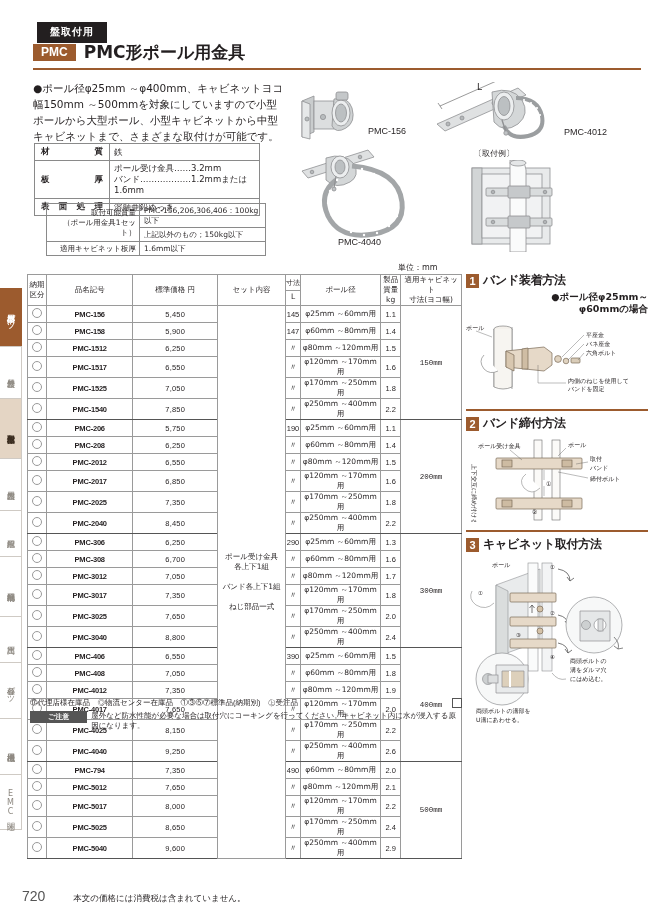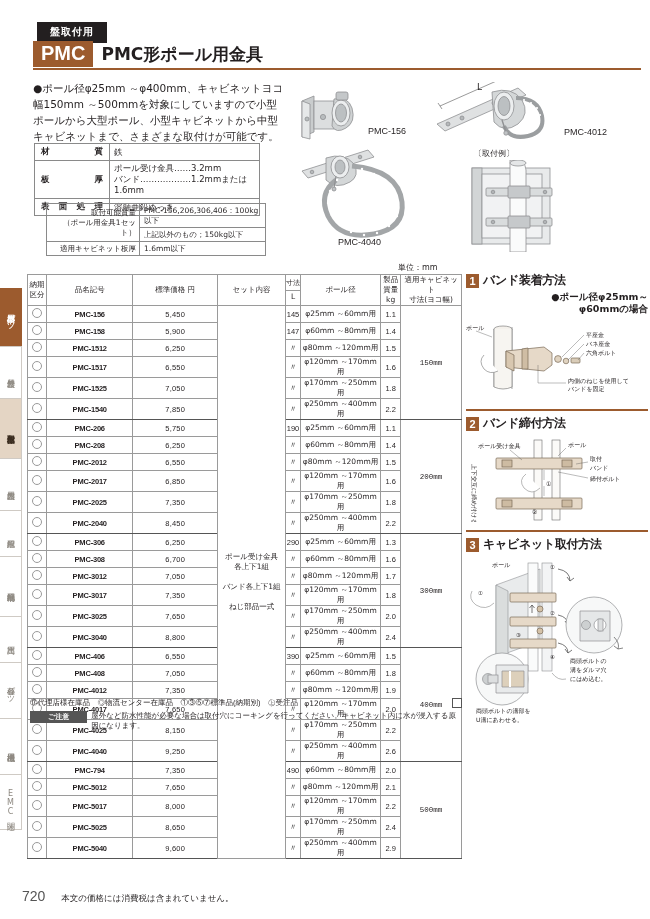--- a/index.html
+++ b/index.html
@@ -73,21 +73,21 @@
   #title-row {
     position: absolute;
     left: 33px; top: 41px;
     display: flex;
     align-items: center;
     gap: 8px;
   }
   #pmc-tag {
     background: #9c5b2e;
     color: #ffffff;
-    font-size: 20px;
+    font-size: 12px;
     font-weight: bold;
     padding: 1px 8px 2px 8px;
     letter-spacing: 0px;
     font-family: "Liberation Sans", sans-serif;
   }
   #page-title {
     font-size: 17px;
     font-weight: bold;
     color: #231f20;
     letter-spacing: 0px;
@@ -320,21 +320,21 @@
     font-family: "DejaVu Sans", sans-serif;
     margin-top: 3px;
   }
 
   
   #footer {
     position: absolute;
     left: 22px; top: 888px;
     display: flex;
     align-items: baseline;
-    gap: 16px;
+    gap: 28px;
   }
   #page-num {
     font-size: 14px;
     color: #555;
     font-family: "Liberation Sans", sans-serif;
   }
   #footer-note {
     font-size: 8.5px;
     color: #231f20;
     font-family: "DejaVu Sans", sans-serif;

